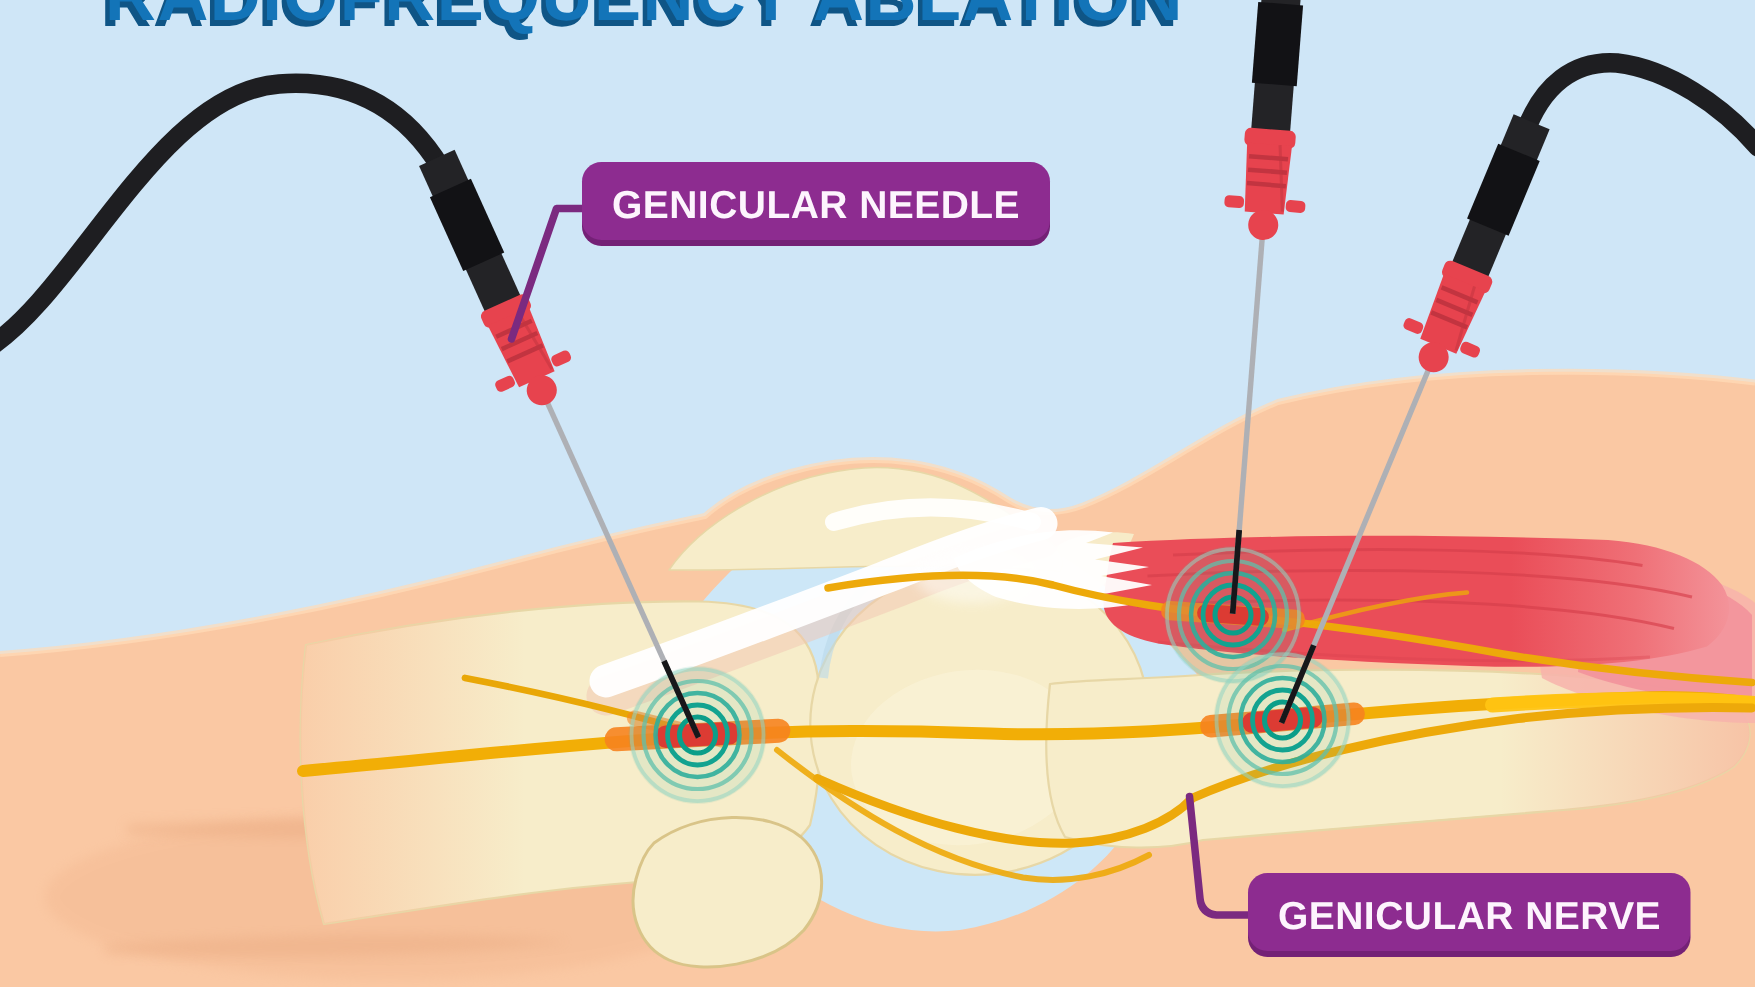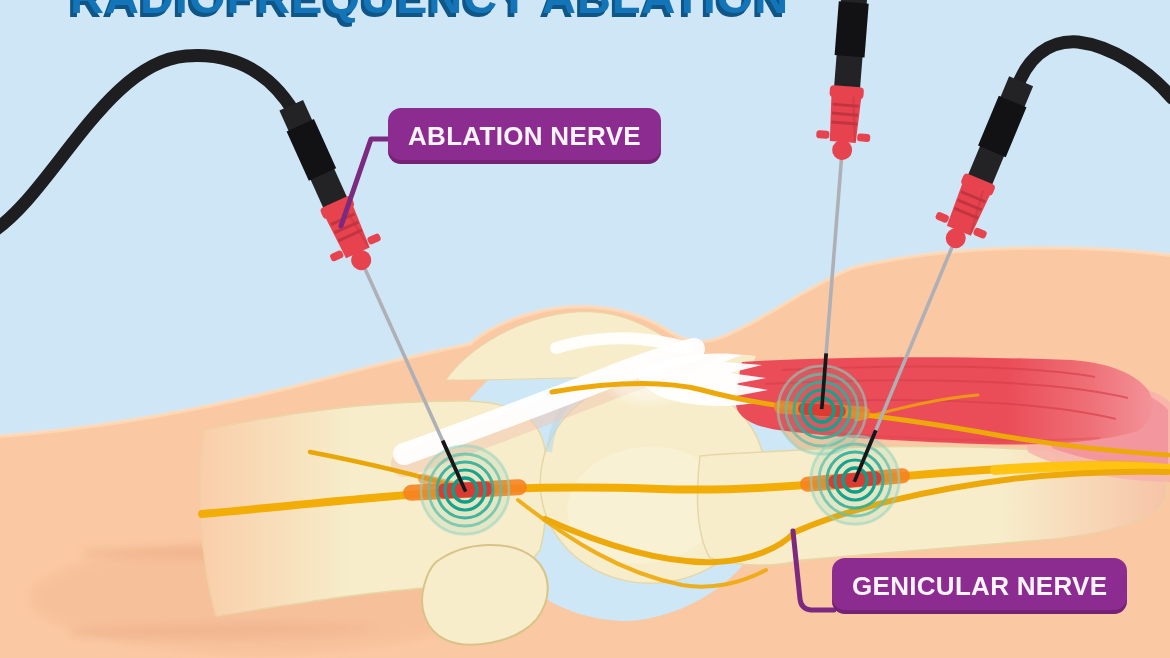--- a/index.html
+++ b/index.html
@@ -14,21 +14,21 @@
     color:#1374b8;text-shadow:-3px 4px 0 #0f5586;white-space:nowrap;
     font-family:"Liberation Sans",sans-serif;
   }
   .callout{
     position:absolute;background:#8d2c90;color:#fdf4fd;
     font-size:26px;font-weight:bold;letter-spacing:.3px;line-height:1;
     padding:15px 20px;border-radius:13px;white-space:nowrap;
     box-shadow:inset 0 -4px 0 rgba(60,10,60,.30);
   }
   .callout--needle{left:388px;top:108px;}
-  .callout--nerve{left:832px;top:558px;}
+  .callout--nerve{left:832px;top:582px;}
 </style>
 </head>
 <body>
 
 <div class="stage">
 
 <svg width="1170" height="658" viewBox="0 0 1170 658">
   <defs>
     <filter id="soft" x="-40%" y="-40%" width="180%" height="180%">
           <feGaussianBlur stdDeviation="4"></feGaussianBlur>
@@ -183,20 +183,20 @@
 
   <g fill="none" stroke="#7b2a80" stroke-width="5" stroke-linejoin="round" stroke-linecap="round">
     <path d="M 392,139 L 371,139 L 341,226"></path>
     <path d="M 793,531 L 800,599 Q 801,609 811,610 L 834,610"></path>
   </g>
 </svg>
 
 <h1 class="page-title">RADIOFREQUENCY ABLATION</h1>
 
 <div class="callout callout--needle">
-  <span>ABLATION NERVE</span>
+  <span>GENICULAR NEEDLE</span>
 </div>
 
 <div class="callout callout--nerve">
   <span>GENICULAR NERVE</span>
 </div>
 
 </div>
 
 </body></html>

